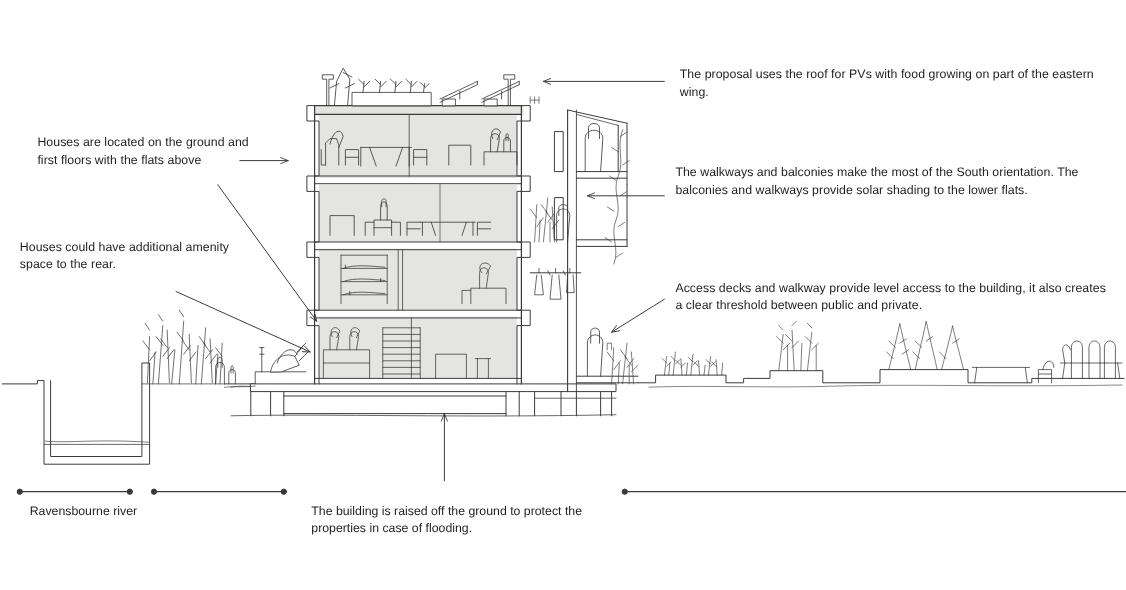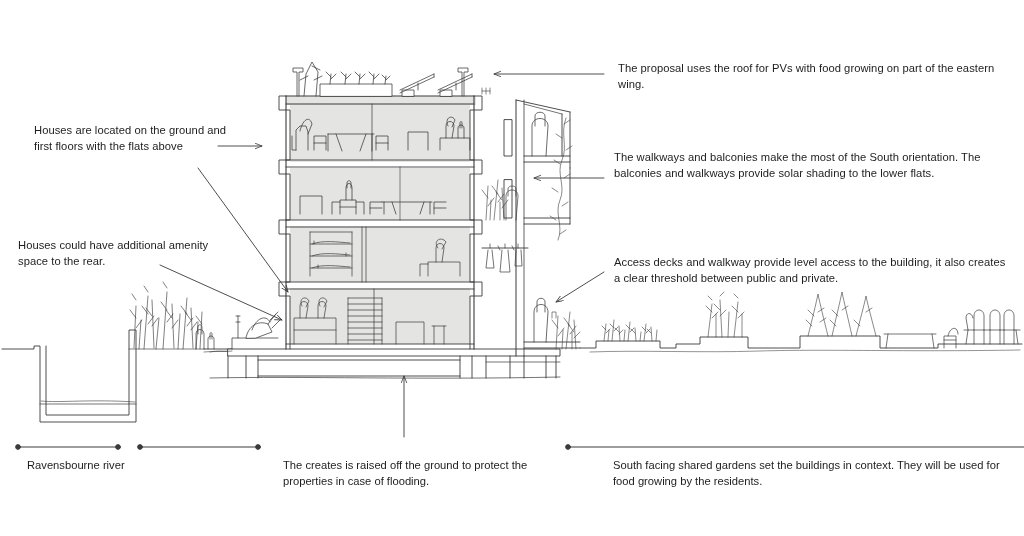--- a/index.html
+++ b/index.html
@@ -30,21 +30,21 @@
     font-family: "Liberation Sans", sans-serif;
     font-size: 11.2px;
     line-height: 15.5px;
     color: #1d1d1d;
     letter-spacing: 0.05px;
   }
   .anno-1 { left: 618px; top: 61px; width: 400px; }
   .anno-2 { left: 614px; top: 150px; width: 400px; }
   .anno-3 { left: 614px; top: 255px; width: 392px; }
   .anno-4 { left: 34px;  top: 123px; width: 200px; }
-  .anno-5 { left: 18px;  top: 218px; width: 200px; margin-top: 20px; }
+  .anno-5 { left: 18px;  top: 218px; width: 200px; }
   .cap { position: absolute; font-size: 11.2px; line-height: 15.5px; color: #1d1d1d; }
   .cap-river  { left: 27px;  top: 458px; width: 110px; }
   .cap-buffer { left: 145px; top: 458px; width: 115px; }
   .cap-raised { left: 283px; top: 458px; width: 260px; }
   .cap-garden { left: 613px; top: 458px; width: 400px; }
 </style>
 </head>
 <body>
 
 <div id="stage">
@@ -364,16 +364,15 @@
     </g>
   </svg>
 
   <div class="anno anno-1">The proposal uses the roof for PVs with food growing on part of the eastern wing.</div>
   <div class="anno anno-3">Access decks and walkway provide level access to the building, it also creates a clear threshold between public and private.</div>
   <div class="anno anno-2">The walkways and balconies  make the most of the South orientation. The balconies and walkways provide solar shading to the lower flats.</div>
   <div class="anno anno-4">Houses are located on the ground and first floors with the flats above</div>
   <div class="anno anno-5">Houses could have additional amenity space to the rear.</div>
 
   <div class="cap cap-river">Ravensbourne river</div>
-  <div class="cap cap-raised">The creates is raised off the ground to protect the properties in case of flooding.</div>
-  <div class="cap cap-garden">South facing shared gardens set the buildings in context. They will be used for food growing by the residents.</div>
+  <div class="cap cap-raised">The building is raised off the ground to protect the properties in case of flooding.</div>
 
 </div>
 
 </body></html>

